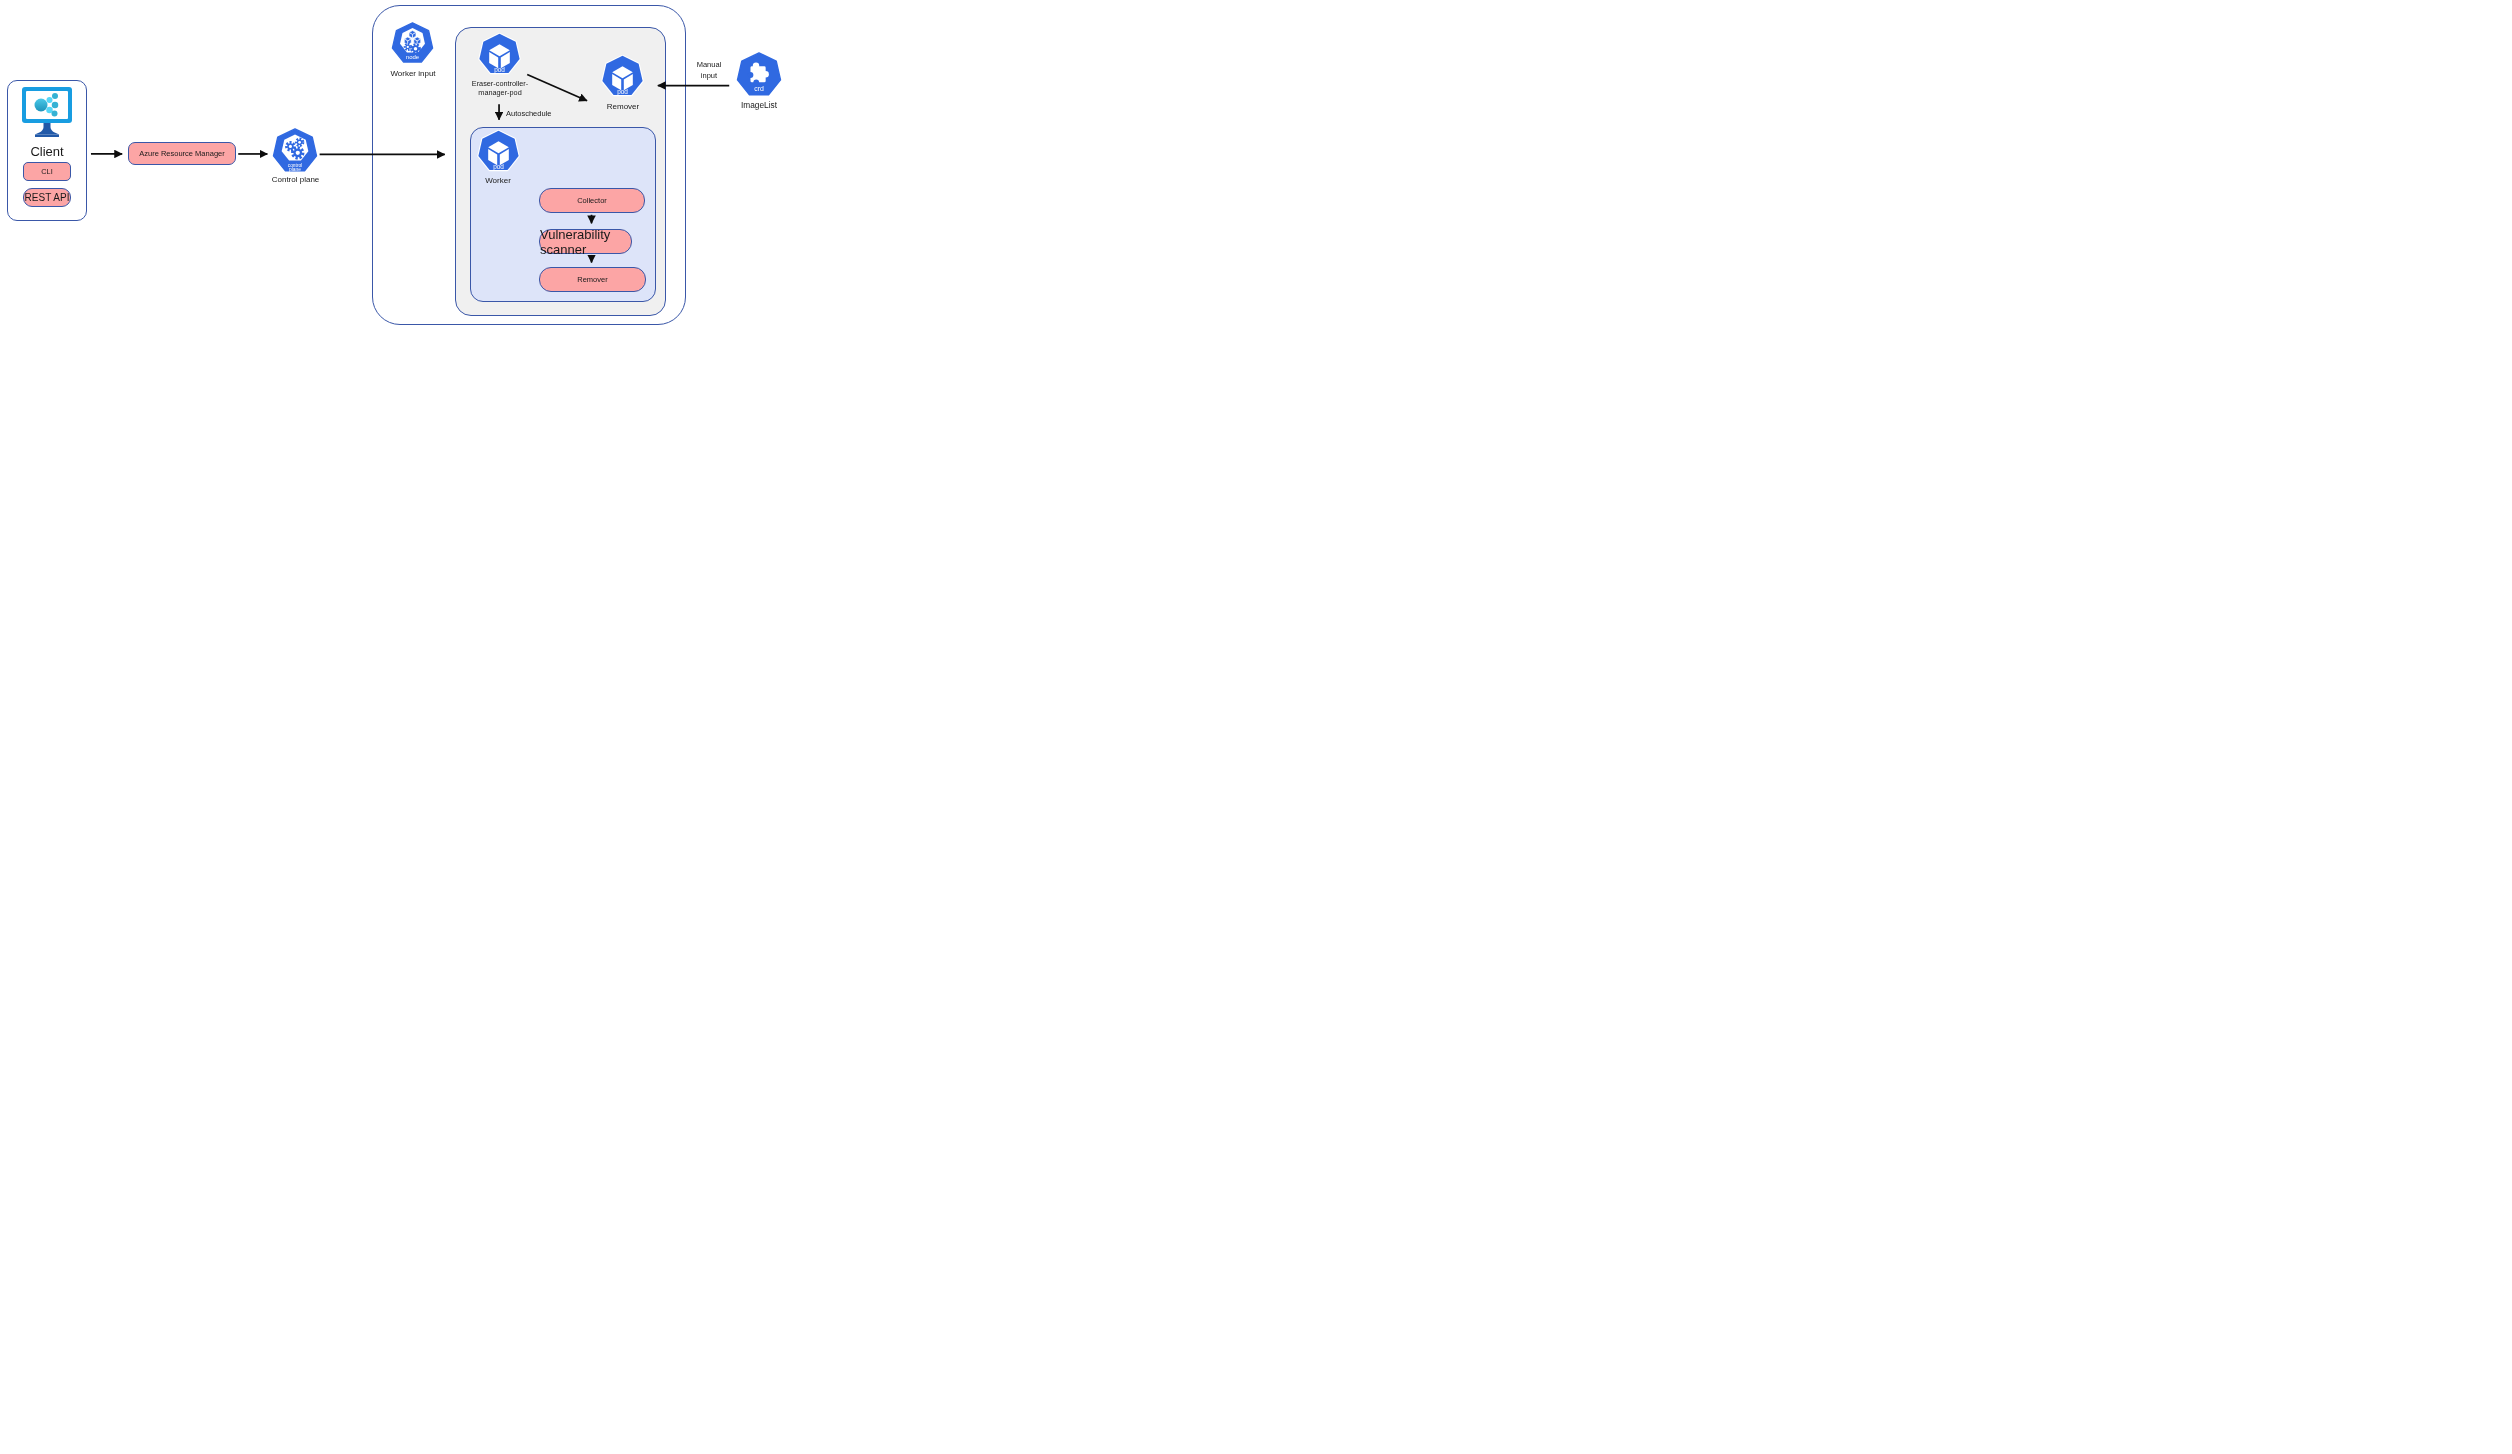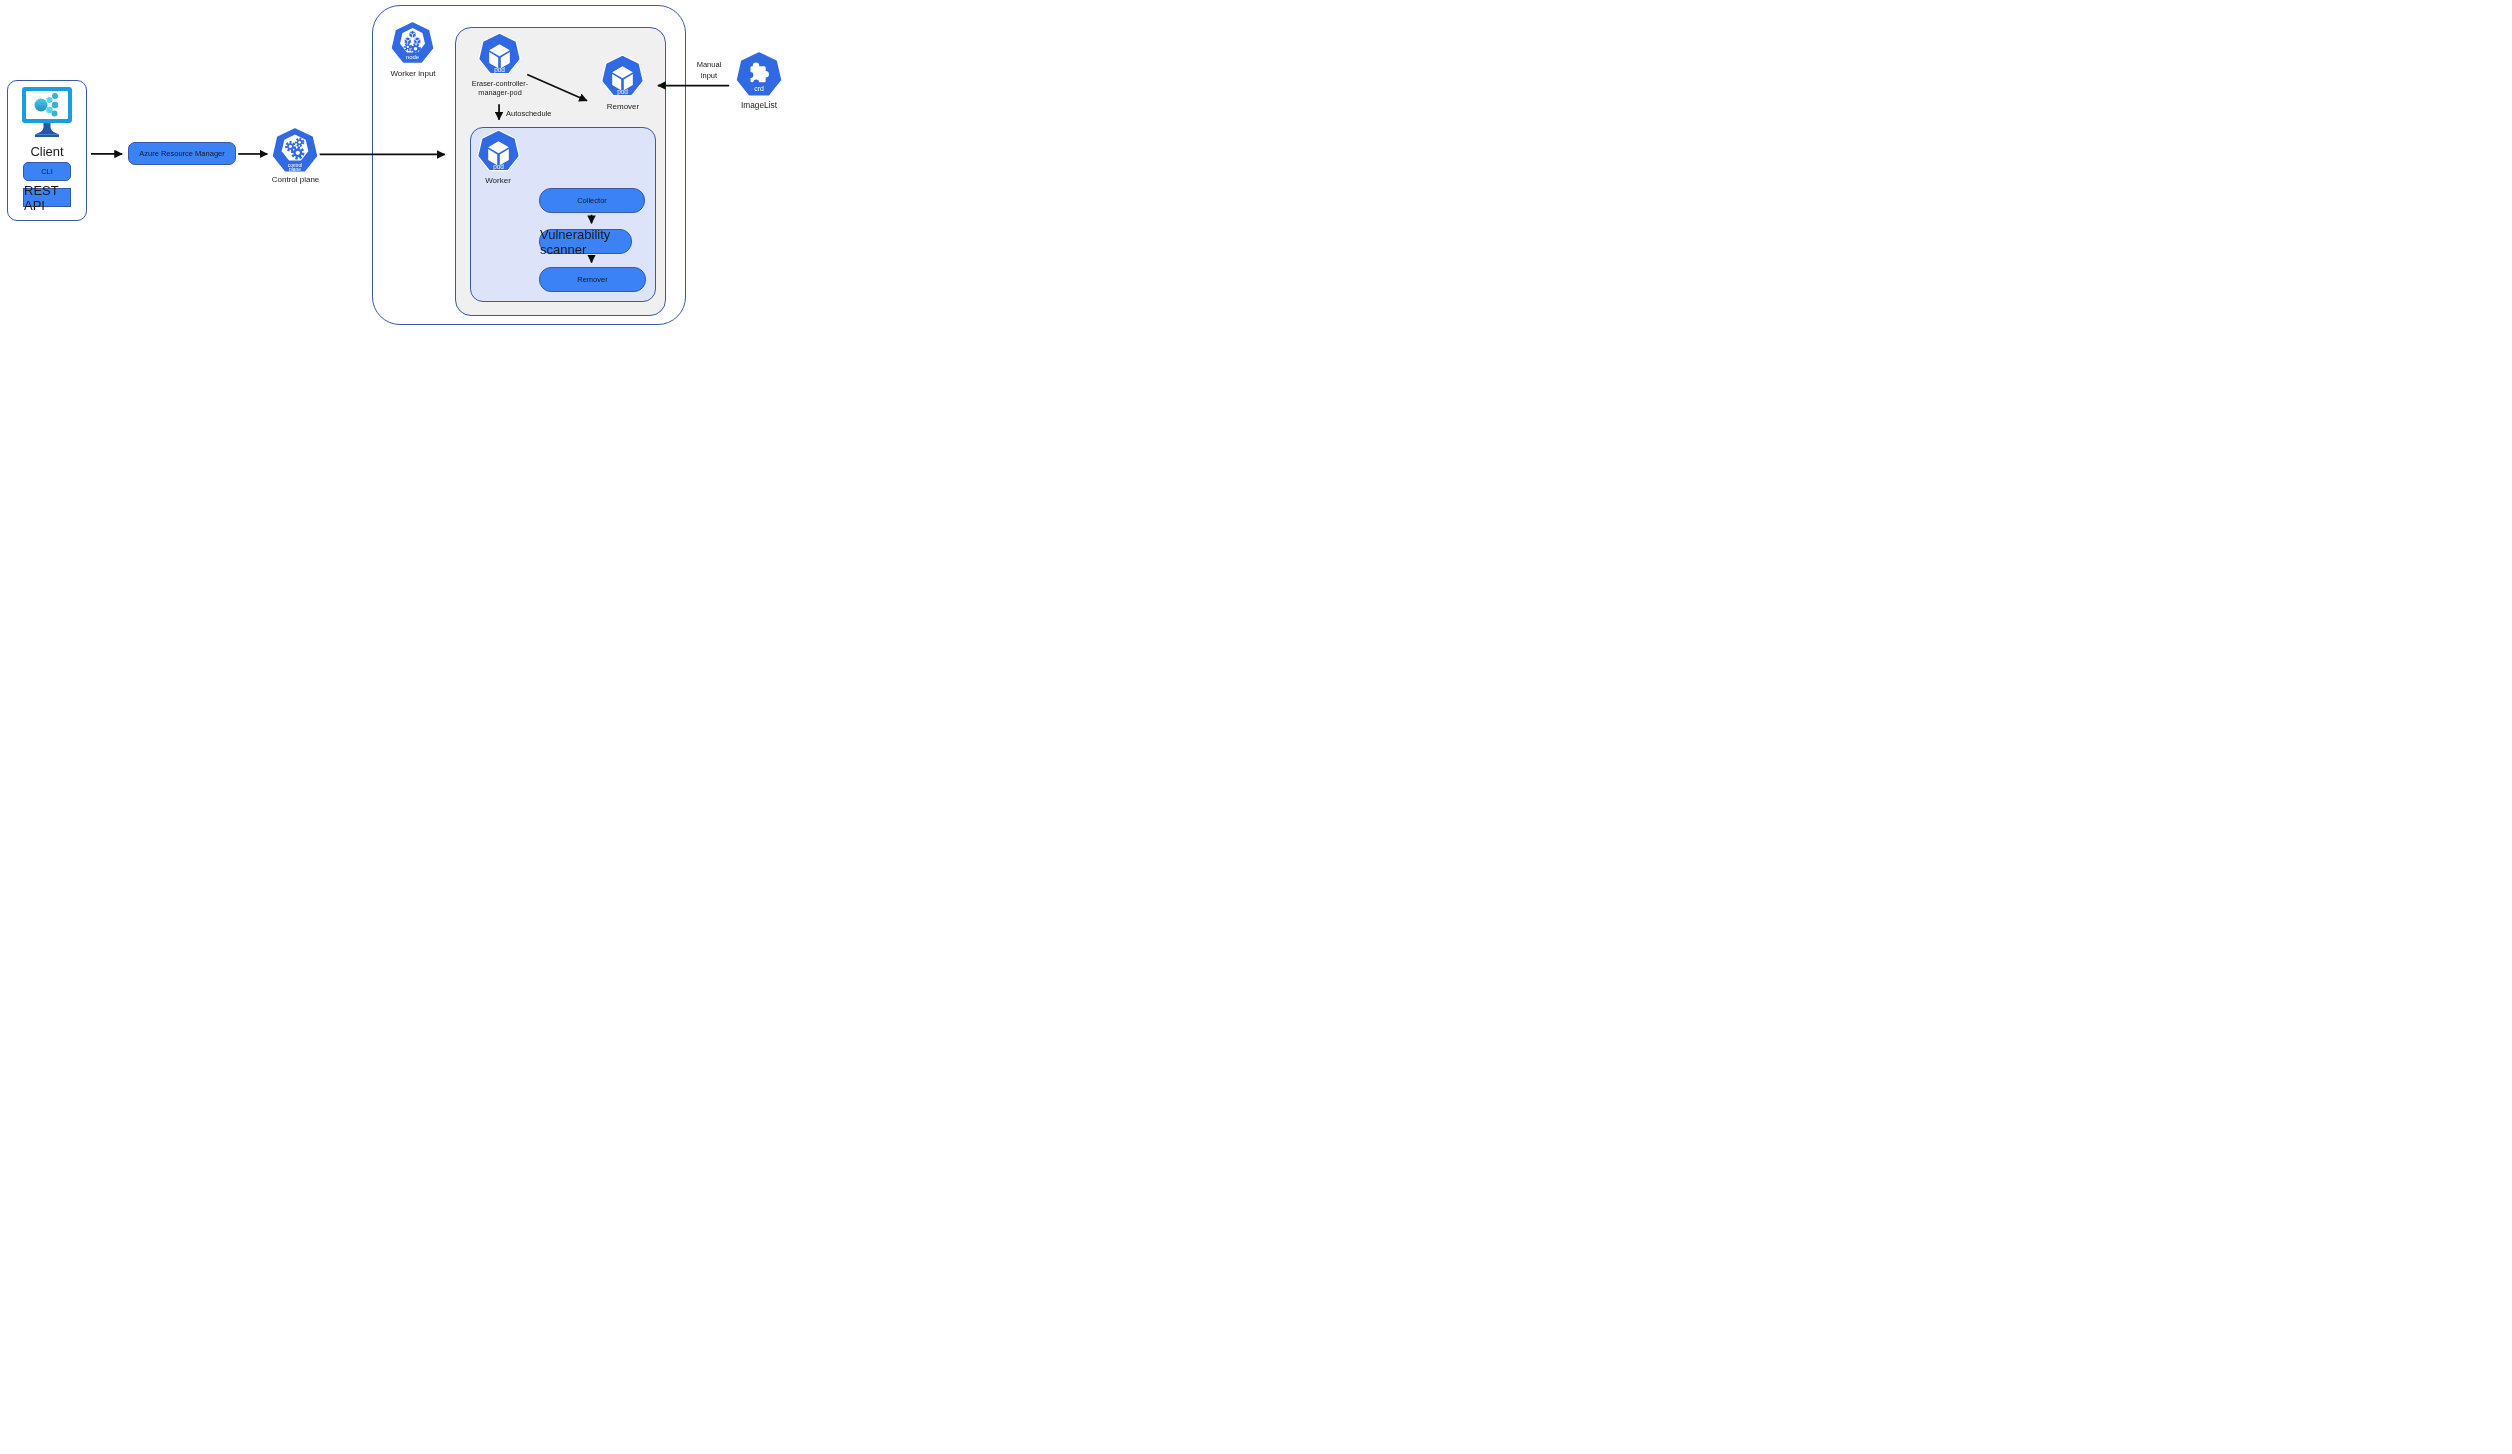--- a/index.html
+++ b/index.html
@@ -1,26 +1,26 @@
 <!DOCTYPE html>
 <html style="font-size:8px"><head>
 <meta charset="utf-8">
 <style>
   html,body{margin:0;padding:0;background:#ffffff;}
   body{font-family:"Liberation Sans", sans-serif;color:#1a1a1a;}
   #canvas{position:relative;width:784px;height:327px;background:#ffffff;overflow:hidden;}
   .abs{position:absolute;}
   .box{position:absolute;box-sizing:border-box;border:1.3px solid #3A57A8;background:#ffffff;}
-  .fillbtn{background:#3b82f6;display:flex;align-items:center;justify-content:center;}
+  .fillbtn{background:#fca5a5;display:flex;align-items:center;justify-content:center;}
   .lbl{position:absolute;text-align:center;color:#1a1a1a;line-height:1.25;}
   #client-box{left:7px;top:80px;width:80px;height:141px;border-radius:10px;}
   #client-monitor{left:21px;top:86px;}
   #client-label{left:12px;top:144px;width:70px;font-size:13px;}
   #cli-btn{left:23px;top:162px;width:48px;height:19px;border-radius:5px;font-size:7.3px;}
-  #rest-btn{left:23px;top:188px;width:48px;height:19px;border-radius:0;font-size:13px;}
+  #rest-btn{left:23px;top:188px;width:48px;height:19px;border-radius:9px;font-size:10px;}
   #arm-box{left:128px;top:142px;width:108px;height:22.6px;border-radius:7px;font-size:7.5px;}
   #cp-icon{left:272px;top:128px;}
   #cp-label{left:258px;top:175px;width:75px;font-size:8px;}
   #cluster-box{left:372px;top:5px;width:314px;height:320px;border-radius:28px;}
   #node-icon{left:391px;top:22px;}
   #worker-label{left:373px;top:69px;width:80px;font-size:8px;}
   #gray-box{left:455px;top:27px;width:211px;height:289px;border-radius:16px;background:#F0F0F0;}
   #ecm-icon{left:478px;top:33px;}
   #ecm-label{left:460px;top:79px;width:80px;font-size:7.3px;}
   #remover-pod-icon{left:601px;top:55px;}

